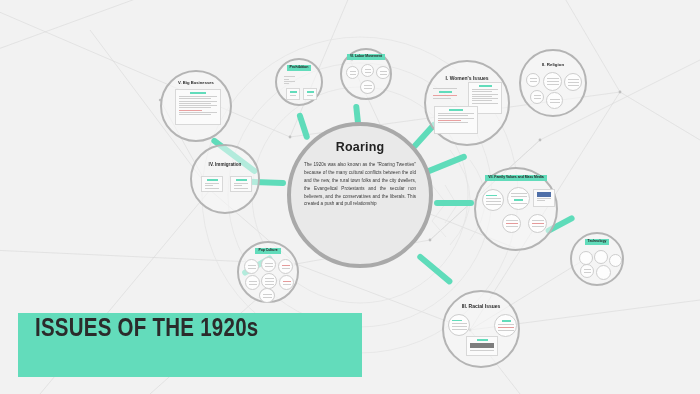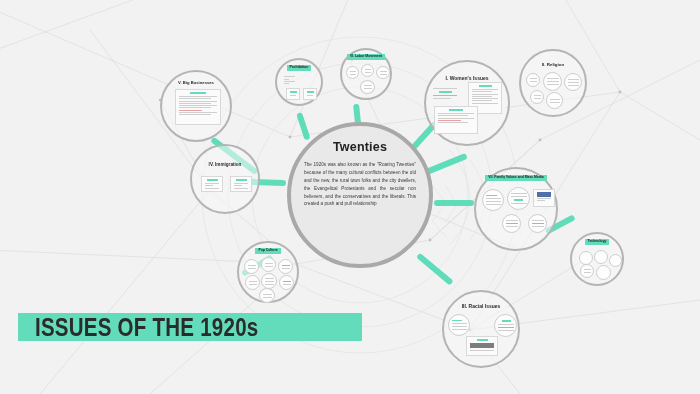--- a/index.html
+++ b/index.html
@@ -62,23 +62,23 @@
   }
   .minic .ln{background:#cfcfcf;height:1px;margin:1px 2.5px;}
   .minic .ln.red{background:#e59a9a;}
   .minic .bar{background:#62dcbb;height:1.5px;margin:1px 3px;}
 
   
   .tbar{position:absolute;background:#5fdcba;border-radius:4px;transform-origin:0 50%;}
 
   
   .banner{
-    position:absolute;left:18px;top:313px;width:344px;height:28px;
+    position:absolute;left:18px;top:313px;width:344px;height:64px;
     background:#63dcbb;
-    display:flex;align-items:center;
+    display:flex;align-items:flex-start;
   }
   .banner-text{
     font-family:"Liberation Sans Narrow","Liberation Sans",sans-serif;
     font-size:25px;font-weight:bold;color:#2b2b2b;
     letter-spacing:.3px;margin-left:17px;
     transform:scaleX(.82);transform-origin:left center;
   }
 </style>
 </head>
 <body>
@@ -362,19 +362,19 @@
       <div class="ln red"></div>
       <div class="ln sh"></div>
     </div>
   <div class="minic" style="left:20px;top:45px;width:16px;height:15px;">
       <div class="ln"></div>
       <div class="ln sh"></div>
     </div>
 </div>
 
 <div class="center-node">
-  <div class="center-title">Twenties</div>
+  <div class="center-title">Roaring</div>
   <div class="center-body">The 1920s was also known as the "Roaring Twenties" because of the many cultural conflicts between the old and the new, the rural town folks and the city dwellers, the Evangelical Protestants and the secular non believers, and the conservatives and the liberals. This created a push and pull relationship</div>
 </div>
 
 <div class="banner">
   <div class="banner-text">ISSUES OF THE 1920s</div>
 </div>
 
 </body></html>

